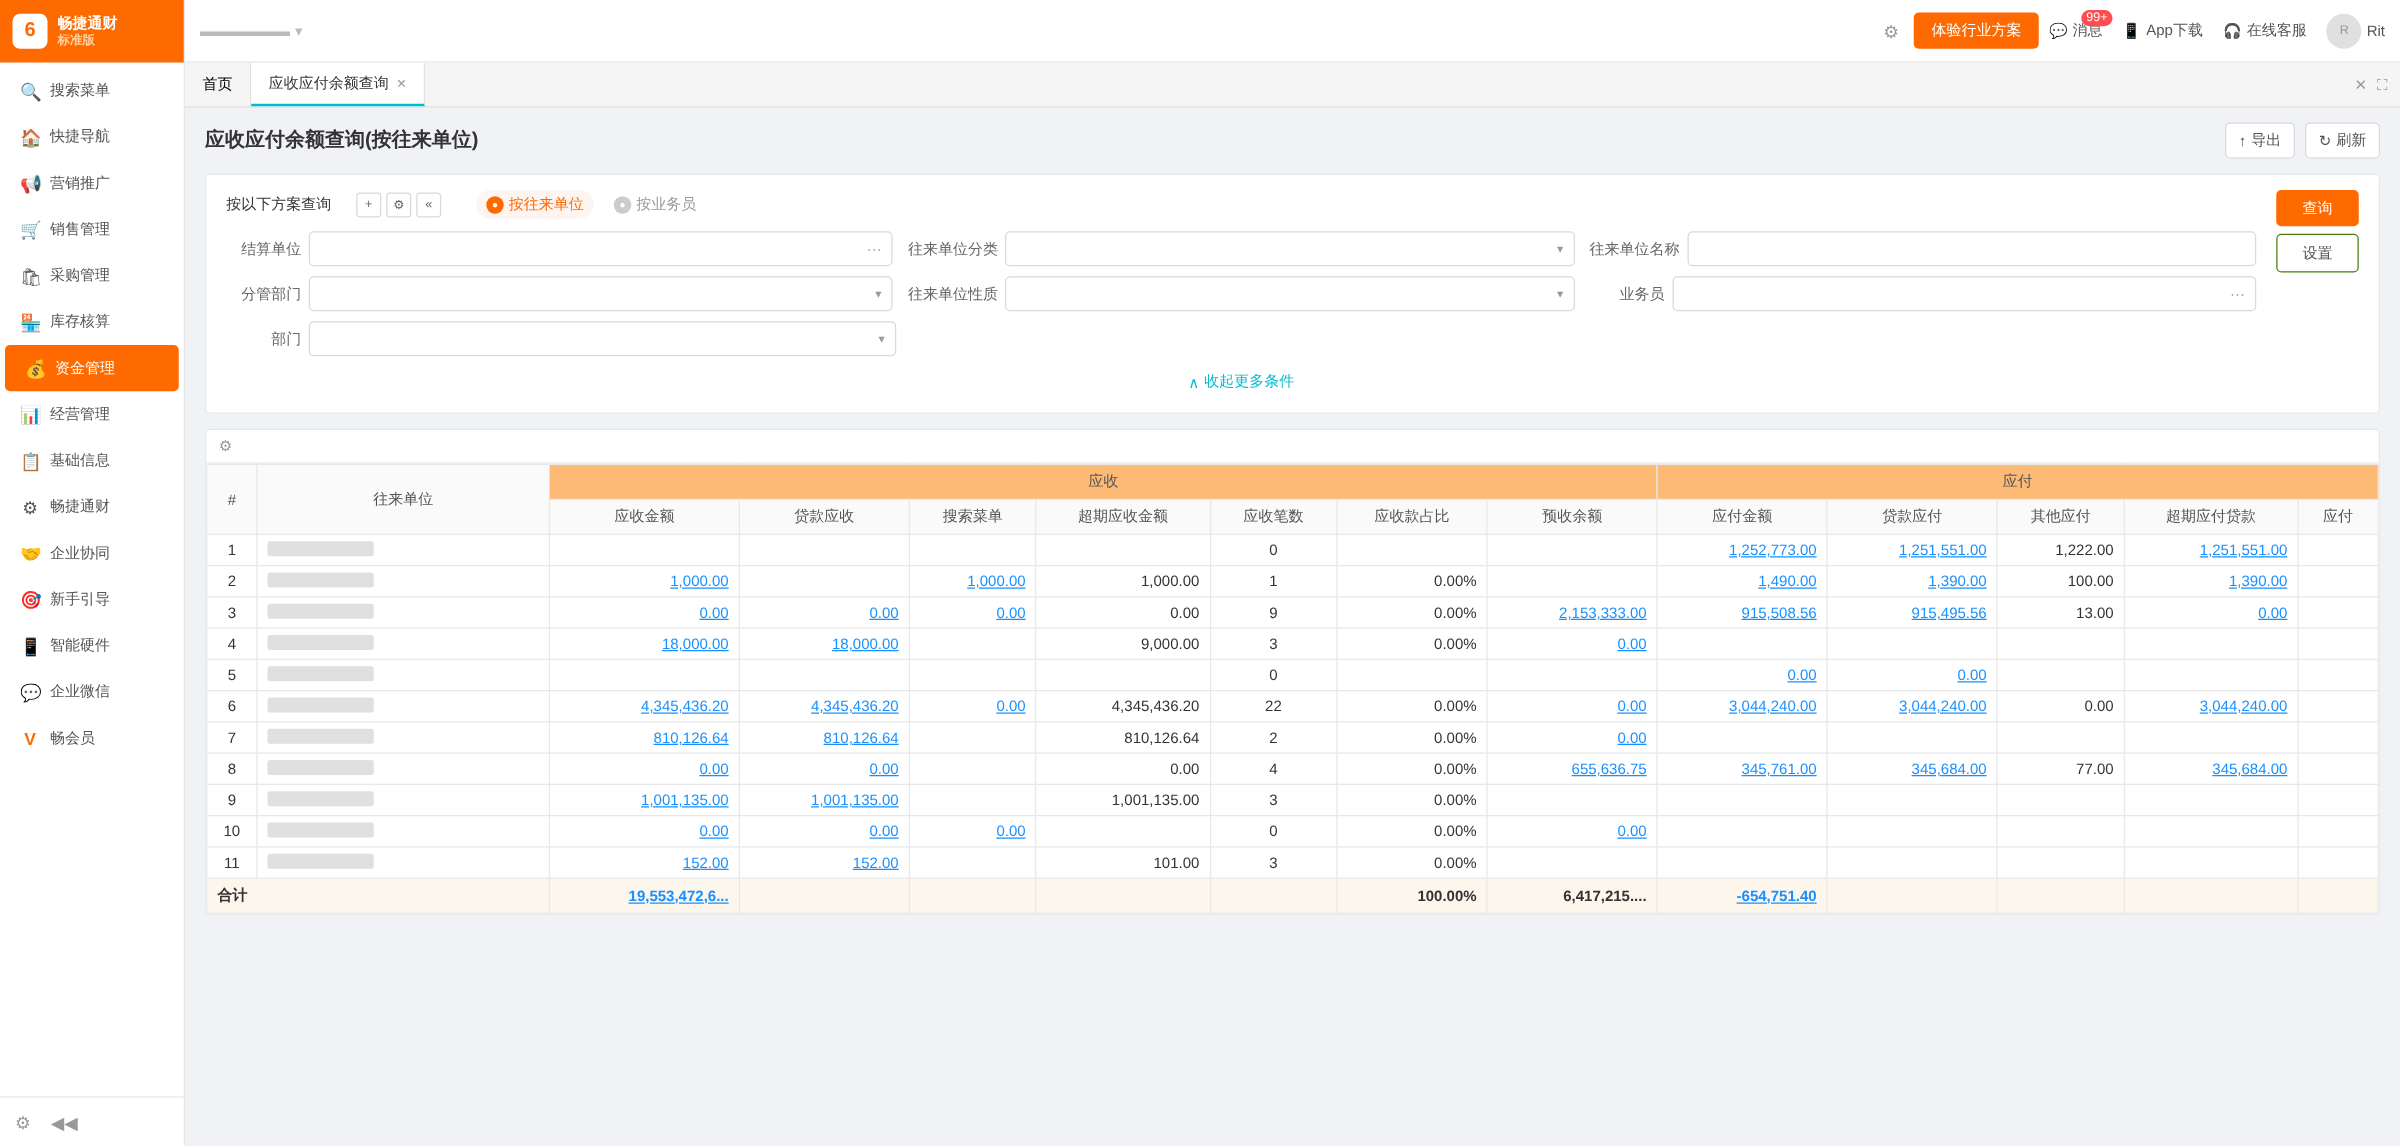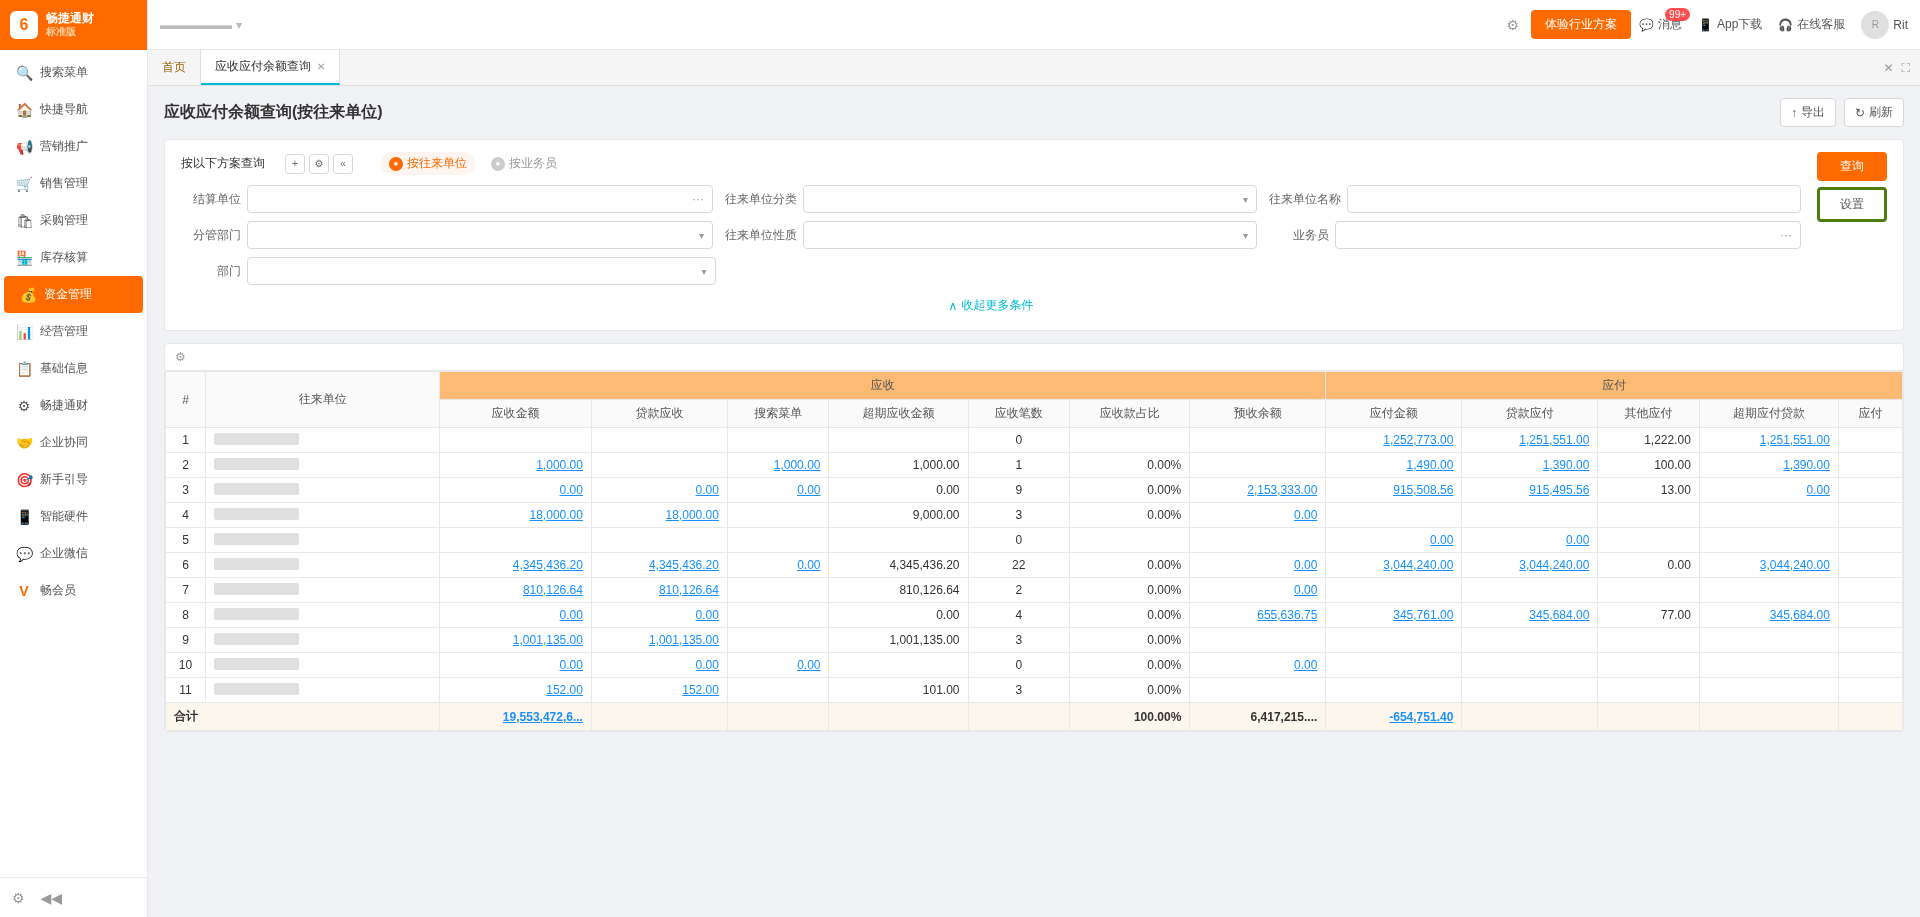--- a/index.html
+++ b/index.html
@@ -55,21 +55,21 @@
     .tab-bar {
       position: fixed; left: 148px; top: 50px; right: 0; height: 36px;
       background: #f5f5f5; border-bottom: 1px solid #e0e0e0;
       display: flex; align-items: stretch; z-index: 99;
     }
     .tab-item {
       display: flex; align-items: center; padding: 0 14px; gap: 6px; cursor: pointer;
       font-size: 12px; color: #555; border-right: 1px solid #e0e0e0;
     }
     .tab-item.active { background: #fff; color: #333; border-bottom: 2px solid #00bcd4; }
-    .tab-home { color: #a16207; }
+    .tab-home { color: #000000; }
     .tab-close { font-size: 10px; color: #999; }
     .tab-bar-right { margin-left: auto; display: flex; align-items: center; padding: 0 10px; gap: 8px; color: #999; }
 
     
     .main-content {
       position: fixed; left: 148px; top: 86px; right: 0; bottom: 0;
       overflow: auto; background: #f0f2f5;
     }
     .page-container { padding: 12px 16px; min-height: 100%; }
 
@@ -123,21 +123,21 @@
       text-align: center; padding: 4px 0; cursor: pointer;
       color: #00bcd4; font-size: 12px; display: flex; align-items: center; justify-content: center; gap: 4px;
     }
 
     
     .btn-query {
       background: #ff6a00; color: #fff; border: none; border-radius: 4px;
       padding: 6px 20px; font-size: 12px; cursor: pointer; min-width: 60px;
     }
     .btn-settings {
-      background: #fff; color: #555; border: 3px solid #4d7c0f; border-radius: 4px;
+      background: #fff; color: #555; border: 1px solid #4d7c0f; border-radius: 4px;
       padding: 6px 20px; font-size: 12px; cursor: pointer; min-width: 60px;
     }
 
     .filter-right-btns { display: flex; flex-direction: column; gap: 6px; margin-left: auto; }
 
     
     .table-container {
       background: #fff; border: 1px solid #e8e8e8; border-radius: 4px; overflow: hidden;
     }
     .table-toolbar {

